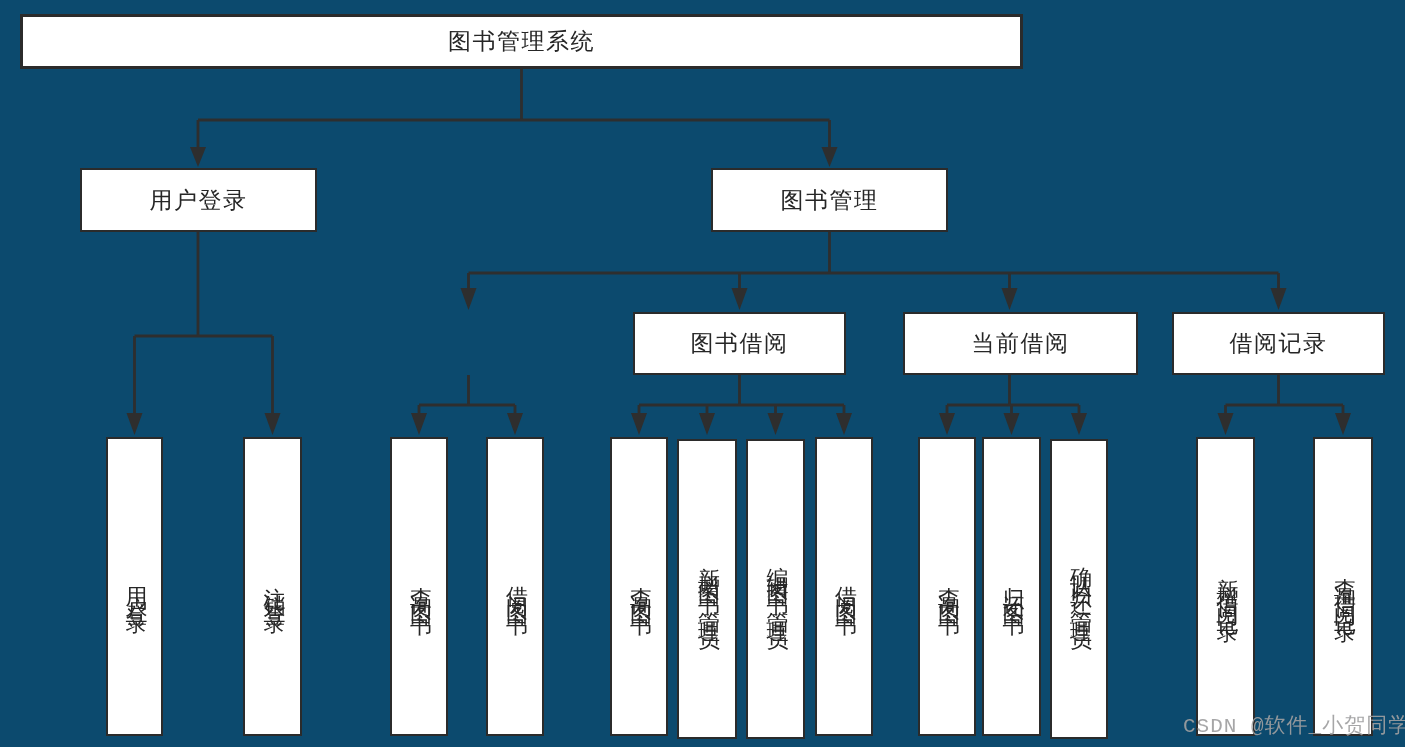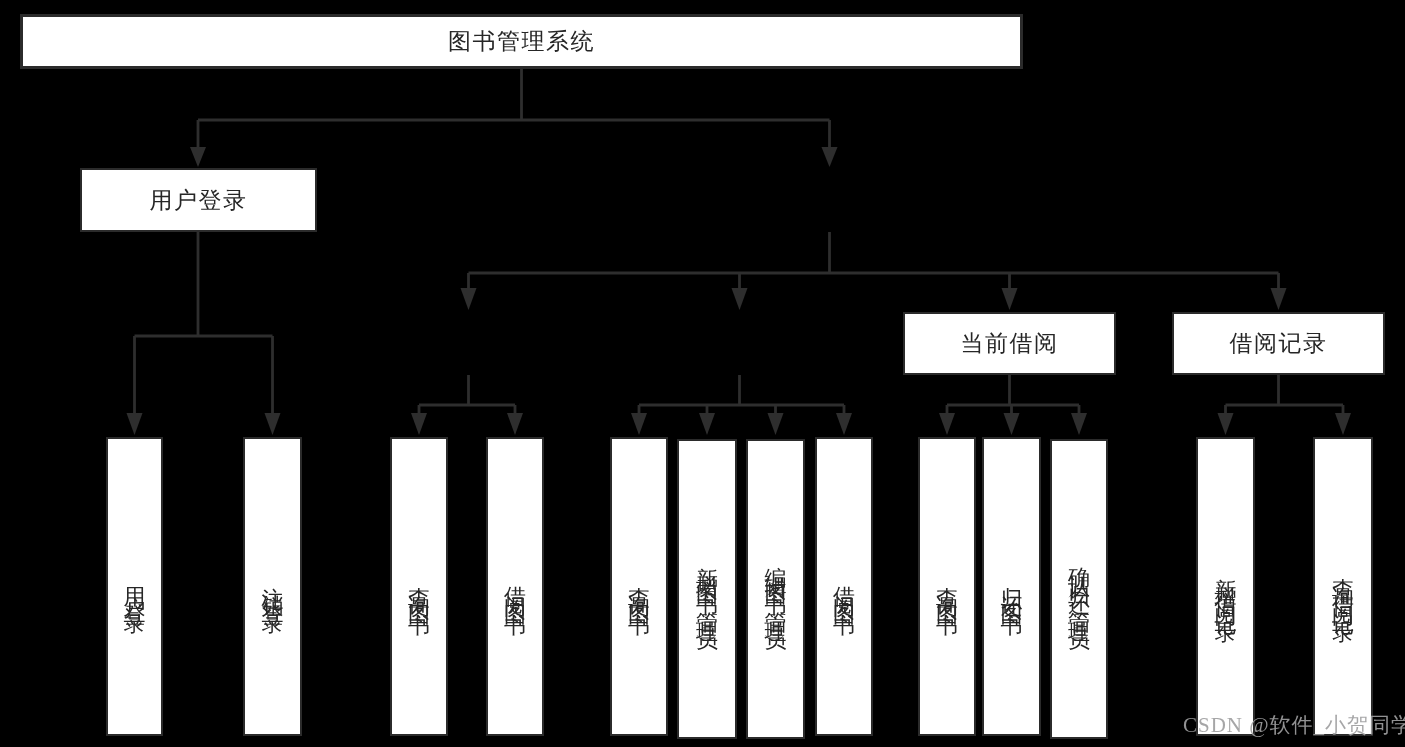--- a/index.html
+++ b/index.html
@@ -1,20 +1,20 @@
 <!DOCTYPE html>
 <html><head>
 <meta charset="utf-8">
 <style>
   html,body{margin:0;padding:0;background:#ffffff;}
   #canvas{
     position:relative;
     width:1405px;height:747px;
-    background:#000000;
-    font-family:Liberation Serif, serif;
+    background:#0c4a6e;
+    font-family:Liberation Mono, monospace;
     overflow:hidden;
   }
   #wires{position:absolute;left:0;top:0;z-index:0;}
   .hbox,.vbox{
     position:absolute;
     background:#ffffff;
     border:2.5px solid #2b2b2b;
     box-sizing:border-box;
     display:flex;align-items:center;justify-content:center;
     z-index:1;
@@ -91,22 +91,28 @@
     </g>
   </svg>
 
   <div class="hbox root" style="left:20px;top:14px;width:1003px;height:55px">
     <span>图书管理系统</span>
   </div>
 
   <div class="hbox" style="left:80px;top:168px;width:237px;height:64px">
     <span>用户登录</span>
   </div>
+  <div class="hbox" style="left:711px;top:168px;width:237px;height:64px">
+    <span>图书管理</span>
+  </div>
 
-  <div class="hbox" style="left:903px;top:312px;width:213px;height:63px">
+  <div class="hbox" style="left:633px;top:312px;width:213px;height:63px">
+    <span>图书借阅</span>
+  </div>
+  <div class="hbox" style="left:903px;top:312px;width:235px;height:63px">
     <span>当前借阅</span>
   </div>
   <div class="hbox" style="left:1172px;top:312px;width:213px;height:63px">
     <span>借阅记录</span>
   </div>
 
   <div class="vbox" style="left:106px;top:437px;width:57px;height:299px">
     <span class="vtext">用户登录</span>
   </div>
   <div class="vbox" style="left:243px;top:437px;width:59px;height:299px">

